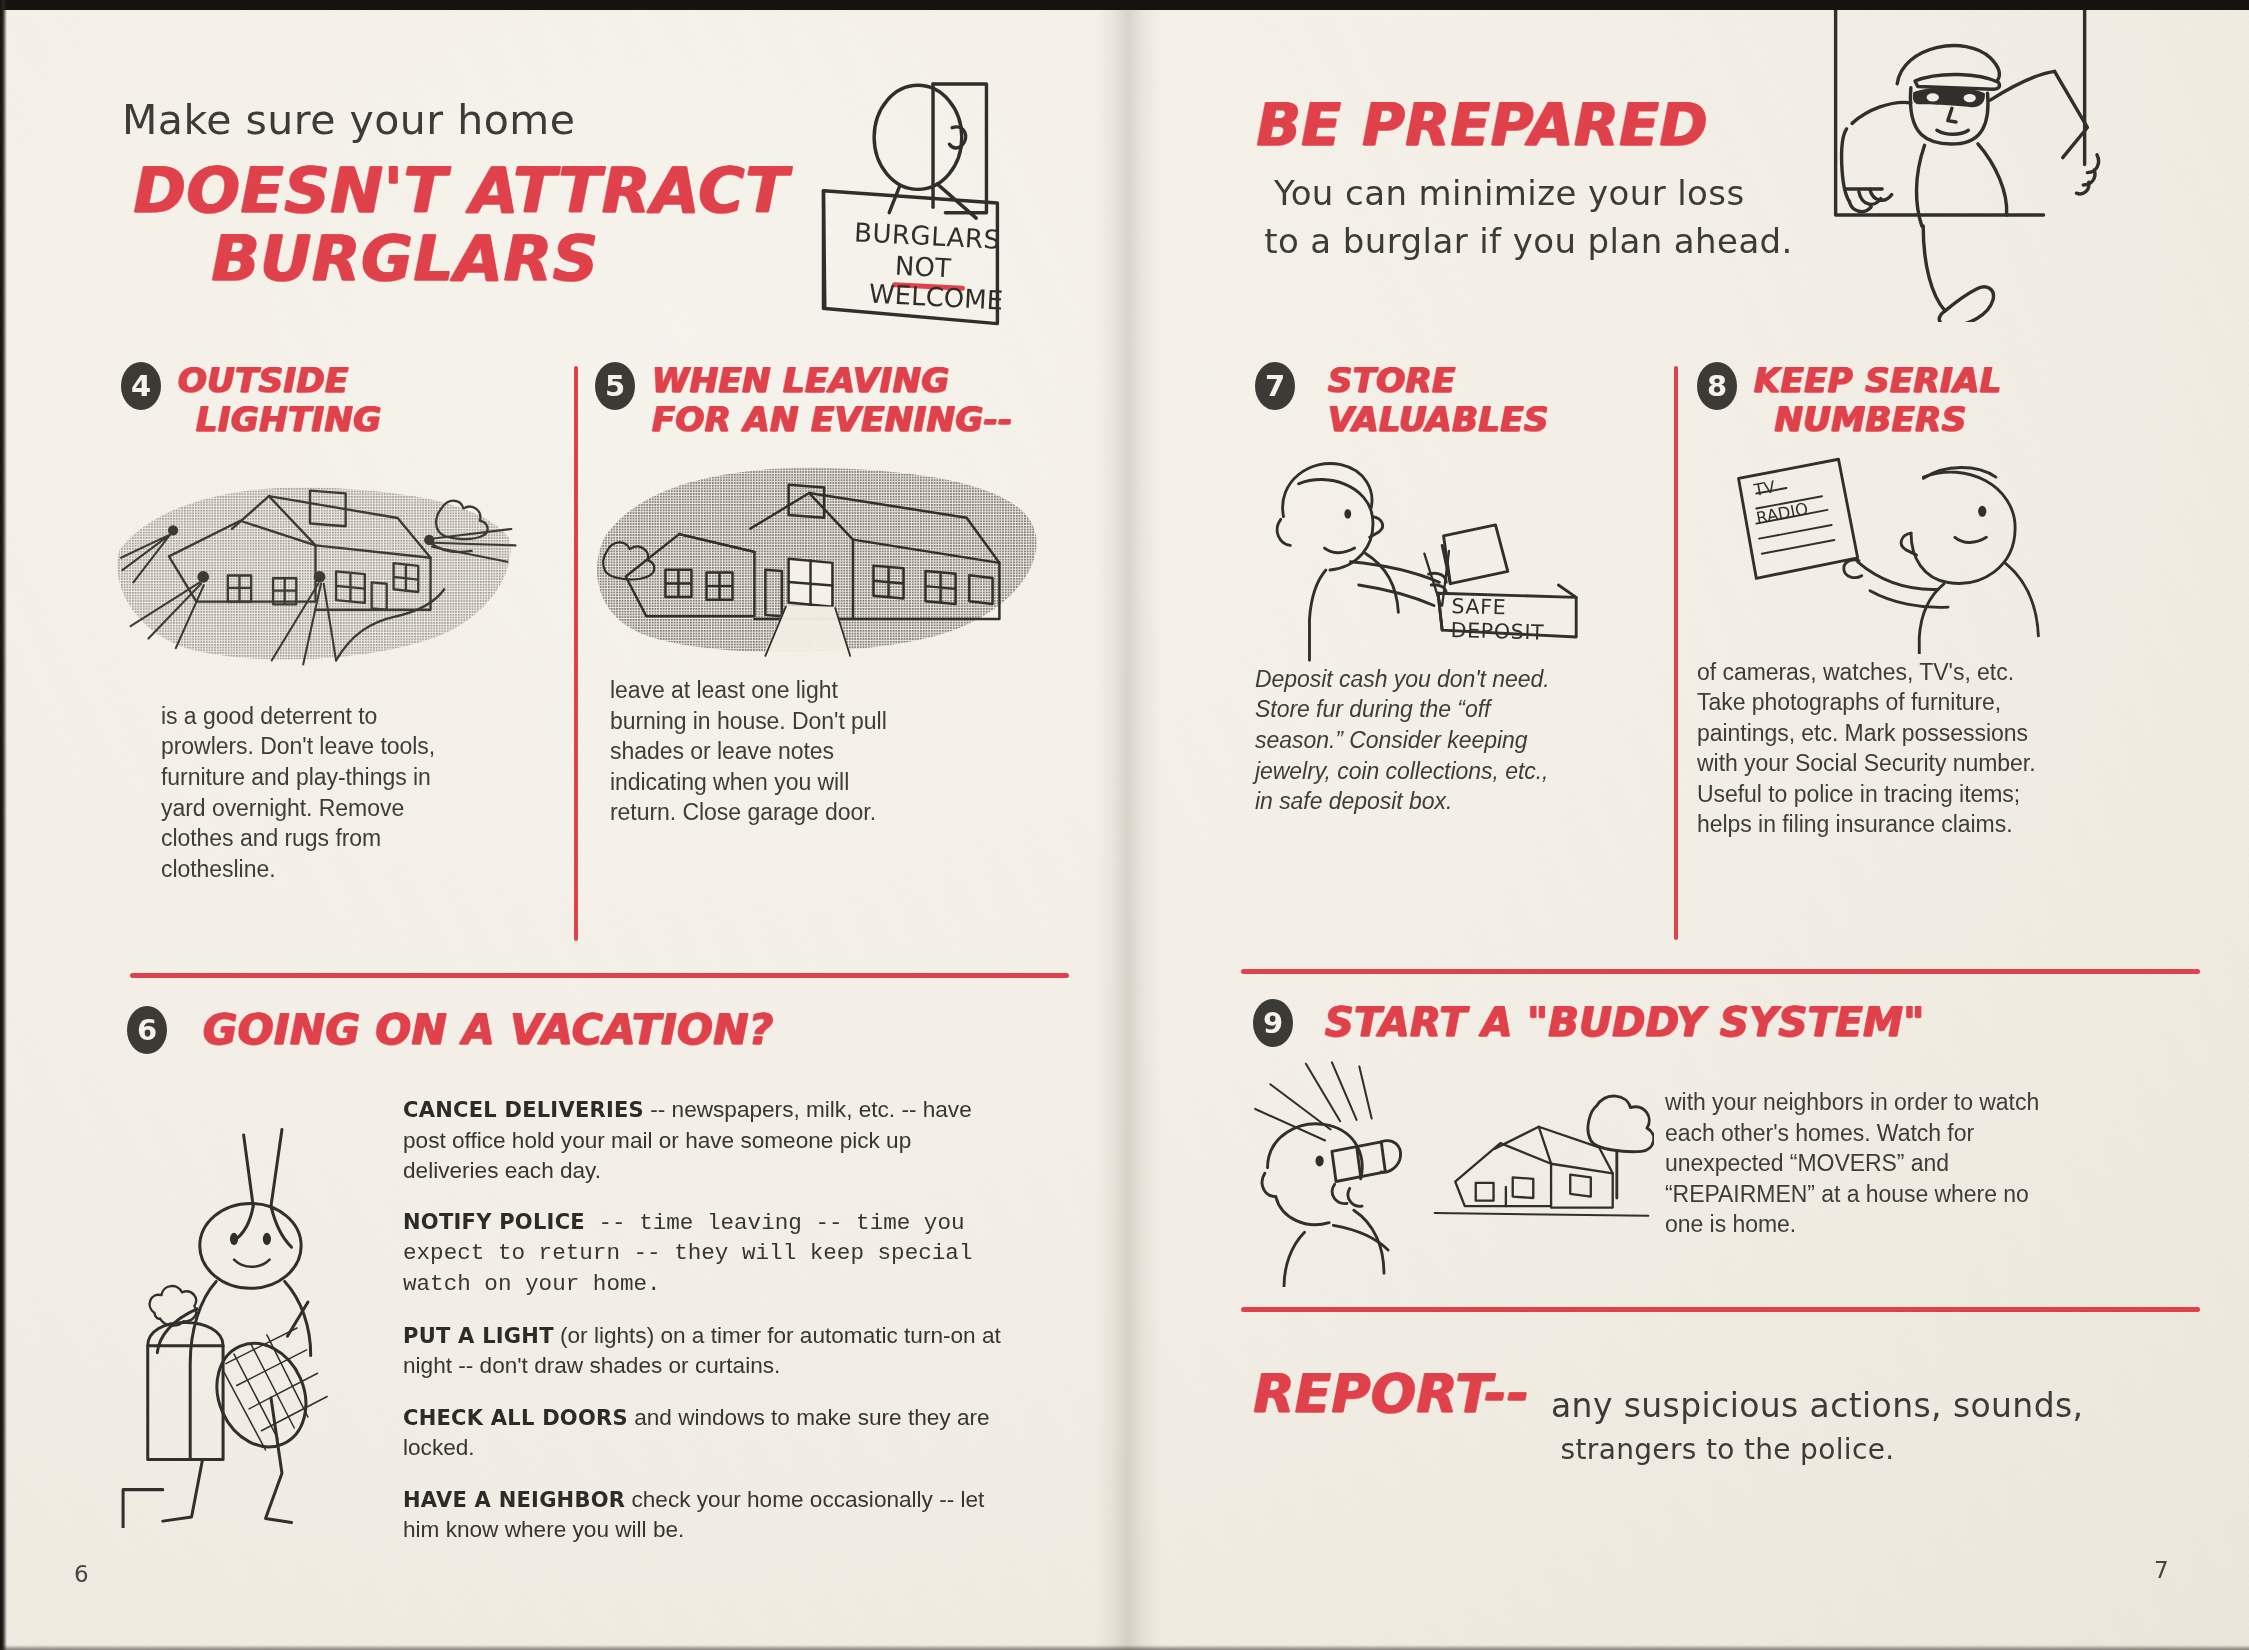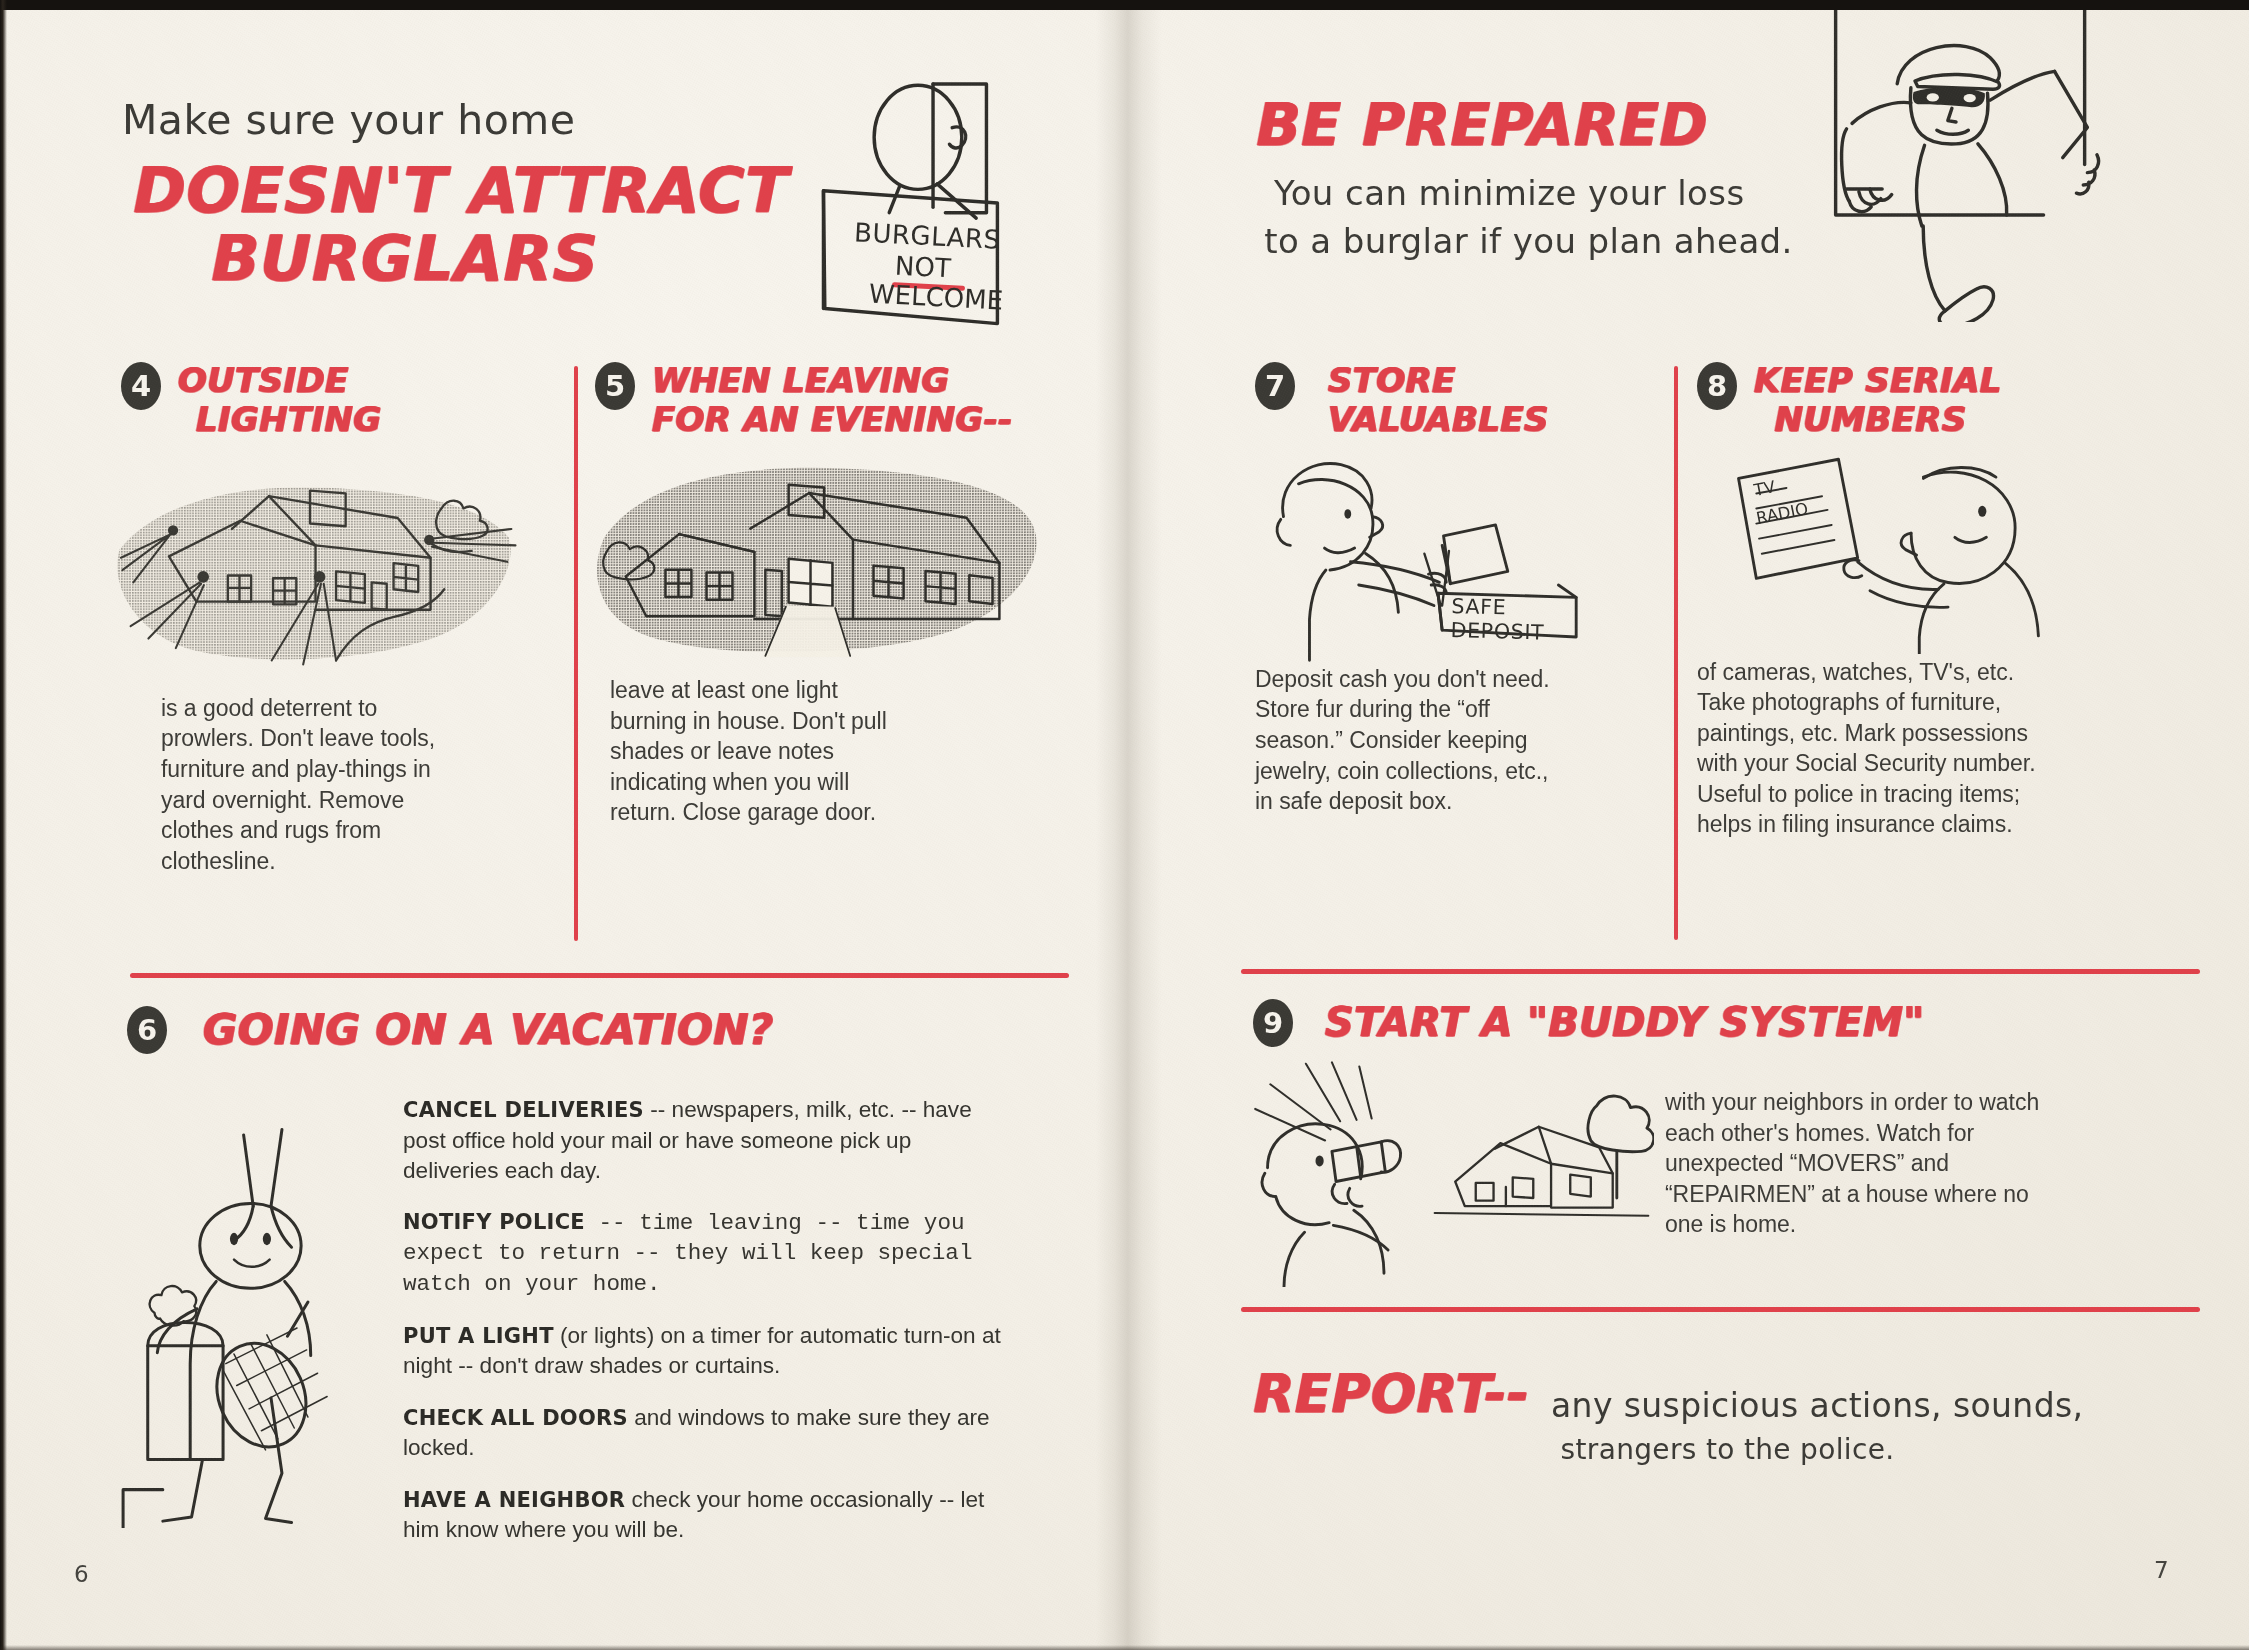--- a/index.html
+++ b/index.html
@@ -187,21 +187,21 @@
             <circle cx="136" cy="178" r="7" fill="#3a3934"></circle>
             <path d="M131 186 L30 250 M133 188 L56 268 M137 190 L96 282"></path>
             <circle cx="306" cy="178" r="7" fill="#3a3934"></circle>
             <path d="M304 188 L236 300 M308 188 L282 306 M312 188 L330 300"></path>
             <circle cx="466" cy="124" r="6" fill="#3a3934"></circle>
             <path d="M472 122 L586 108 M472 128 L592 132 M470 134 L580 156"></path>
           </g>
         </svg>
       </div>
 
-      <div class="body-txt" style="margin-top:12px;margin-left:40px;width:288px;font-size:23px;">is a good deterrent to prowlers.  Don't leave tools, furniture and play-things in yard overnight.  Remove clothes and rugs from clothesline.</div>
+      <div class="body-txt" style="margin-top:20px;margin-left:40px;width:288px;font-size:23px;">is a good deterrent to prowlers.  Don't leave tools, furniture and play-things in yard overnight.  Remove clothes and rugs from clothesline.</div>
     </div>
 
     <div class="vrule-red" style="position:absolute;left:574px;top:366px;height:575px;"></div>
 
     <div style="position:absolute;left:595px;top:362px;width:480px;">
       <div class="sec-head">
         <span class="badge">5</span>
         <div style="padding-top:1.4px;">
           <div class="marker" style="font-size:34px;">WHEN LEAVING</div>
           <div class="marker" style="font-size:34px;margin-top:4.1px;">FOR AN EVENING--</div>
@@ -399,21 +399,21 @@
 
           <path d="M262 150 L286 226 M298 146 L288 226" stroke-width="3.4"></path>
 
           <path d="M282 208 L484 214 L484 272 L288 262 Z"></path>
           <path d="M282 208 L288 262"></path>
           <path d="M458 196 L484 214"></path>
         </svg>
         <div class="hand" style="position:absolute;left:206px;top:145px;font-size:20.6px;color:#2f2e2a;letter-spacing:.03em;transform:rotate(1.5deg);">SAFE DEPOSIT</div>
       </div>
 
-      <div class="body-txt" style="margin-top:1.4px;width:301px;font-size:23px;">Deposit cash you don't need.  Store fur during the “off season.”  Consider keeping jewelry, coin collections, etc., in safe deposit box.</div>
+      <div class="body-txt" style="margin-top:1.4px;width:301px;font-size:23px;font-style:italic;">Deposit cash you don't need.  Store fur during the “off season.”  Consider keeping jewelry, coin collections, etc., in safe deposit box.</div>
     </div>
 
     <div class="vrule-red" style="position:absolute;left:548px;top:366px;height:574px;"></div>
 
     <div style="position:absolute;left:571px;top:362px;width:438px;">
       <div class="sec-head">
         <span class="badge">8</span>
         <div style="padding-top:1.4px;">
           <div class="marker" style="font-size:34px;">KEEP SERIAL</div>
           <div class="marker" style="font-size:34px;margin-top:4.1px;margin-left:20.6px;">NUMBERS</div>

